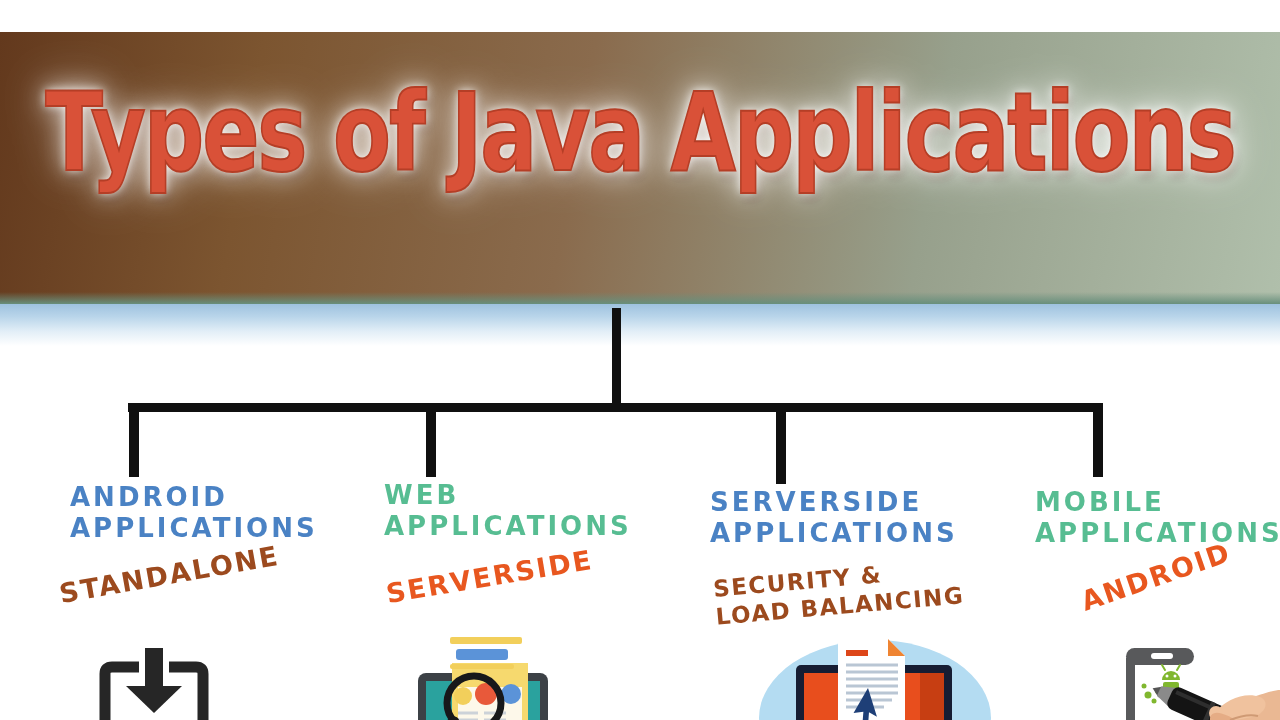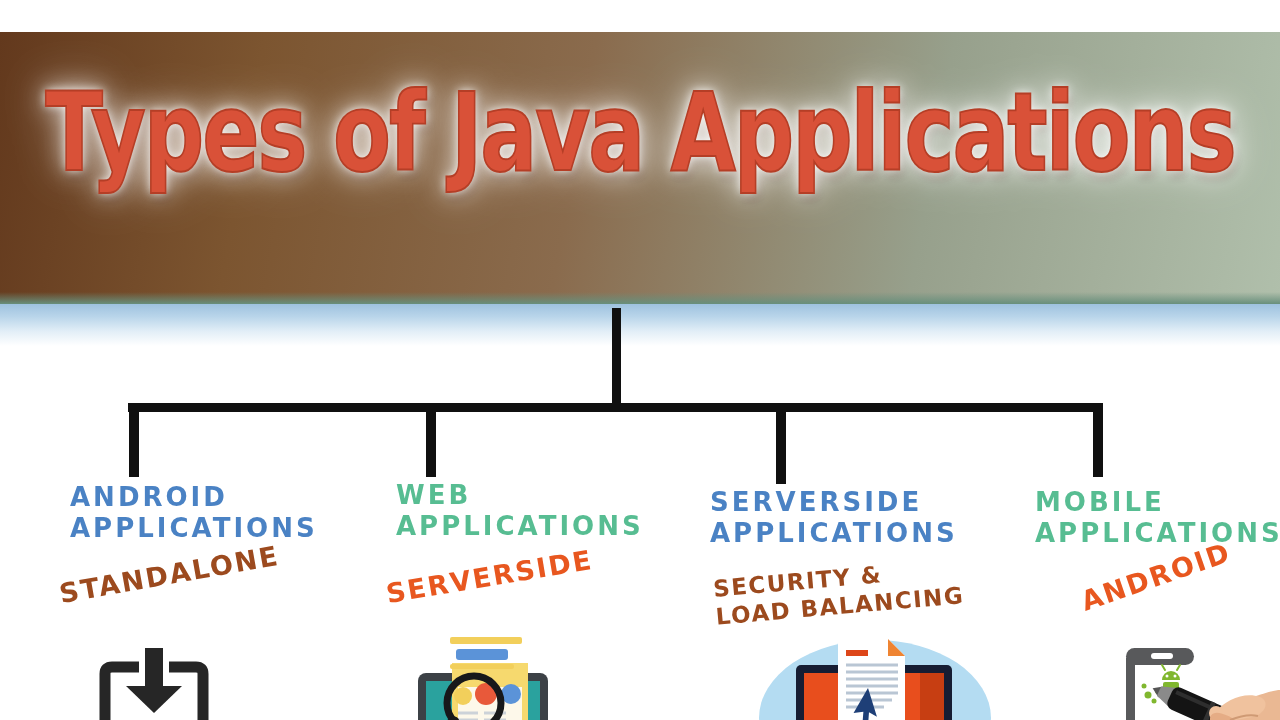--- a/index.html
+++ b/index.html
@@ -44,21 +44,21 @@
   }
   .blue{color:#4a82c4;}
   .green{color:#57bd92;}
   .sub{
     position:absolute;font-weight:bold;white-space:nowrap;
     font-size:27px;letter-spacing:2px;line-height:30px;
   }
   .brown{color:#9c4a1e;}
   .orange{color:#e8571f;}
   .ct1{left:70px;top:450px;}
-  .ct2{left:396px;top:448px;}
+  .ct2{left:384px;top:448px;}
   .ct3{left:710px;top:455px;}
   .ct4{left:1035px;top:455px;}
   .sb1{left:58px;top:528px;transform:rotate(-10deg);}
   .sb2{left:385px;top:530px;transform:rotate(-9.5deg);}
   .sb3{left:714px;top:532px;transform:rotate(-5deg);font-size:23px;letter-spacing:1.5px;line-height:28px;}
   .sb4{left:1078px;top:530px;transform:rotate(-19deg);}
   
   .icon{position:absolute;}
   .ic1{left:95px;top:616px;width:118px;height:102px;}
   .ic2{left:412px;top:597px;width:142px;height:123px;}

